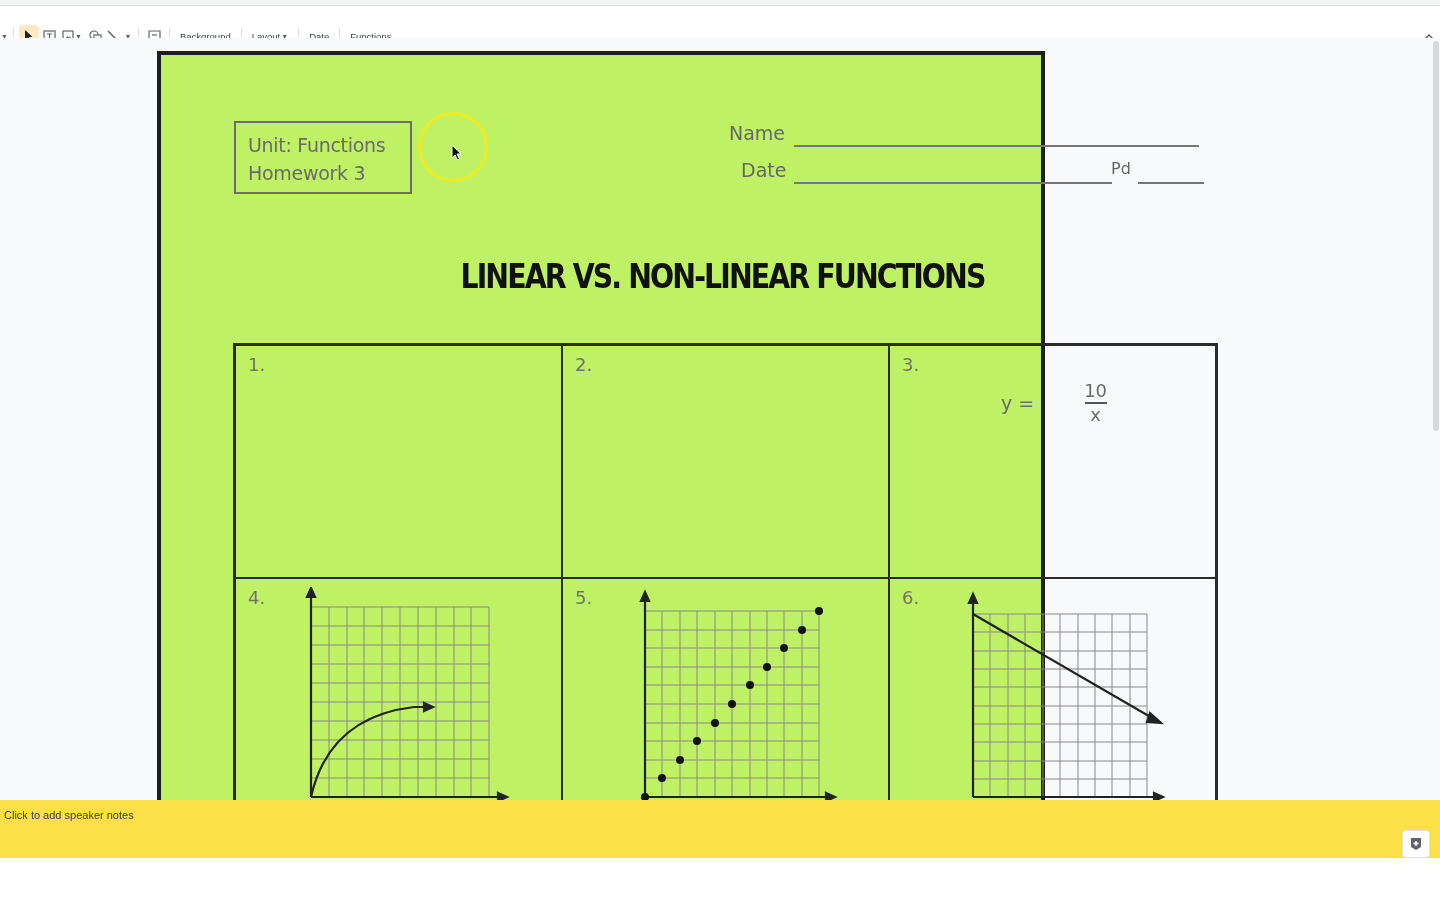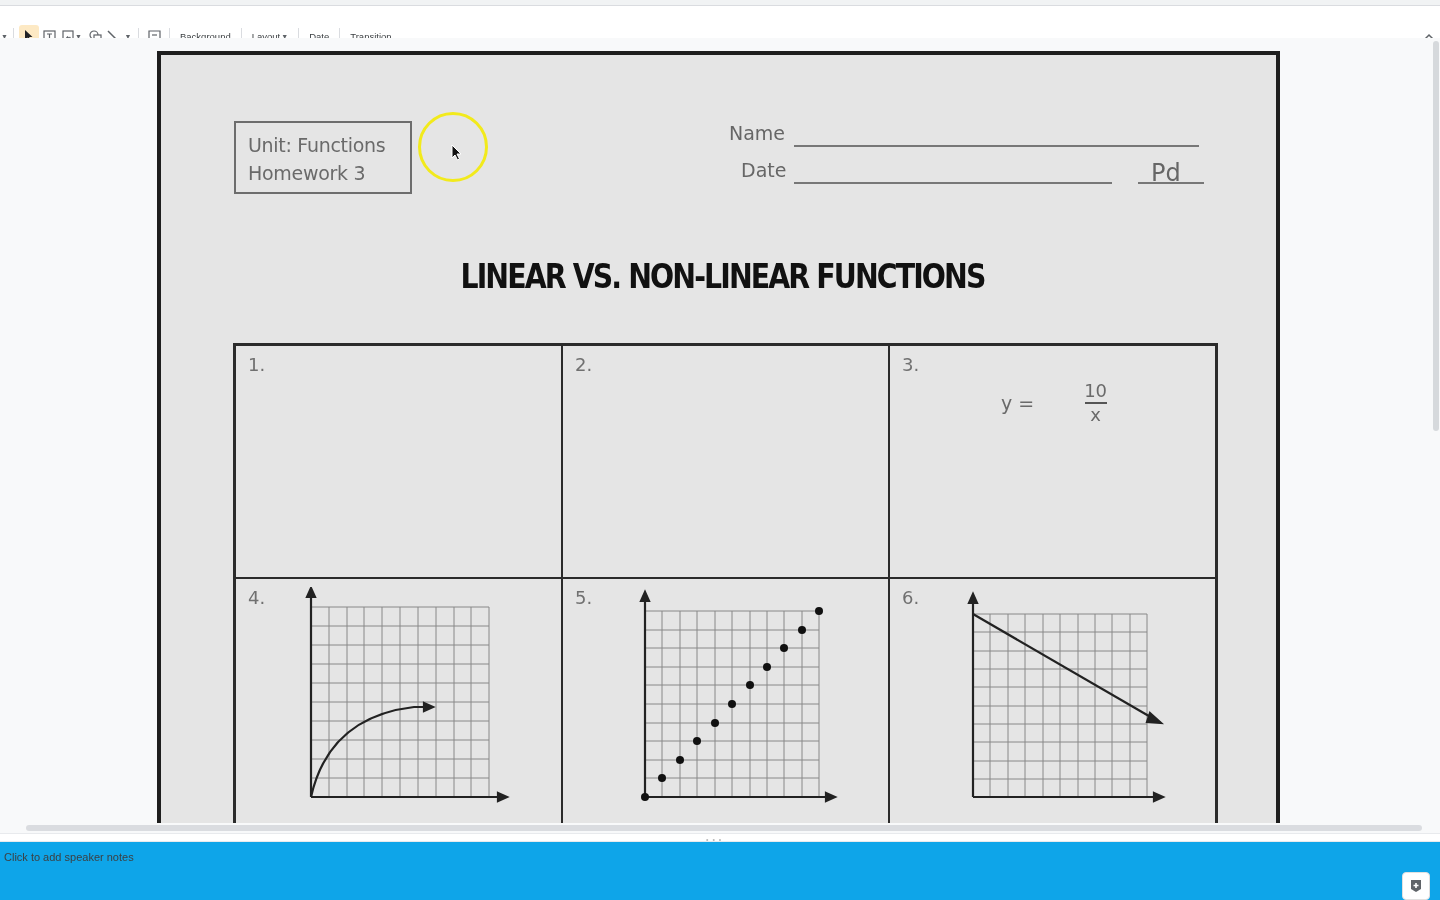--- a/index.html
+++ b/index.html
@@ -11,21 +11,21 @@
   .tb-icon.active { background: #fde9c4; border-radius: 3px; }
   .tb-sep { width: 1px; height: 16px; background: #dadce0; margin: 0 5px; }
   .tb-text { padding: 0 5px; font-size: 9.5px; color: #3c4043; }
   .caret { font-size: 7px; margin-left: 1px; color: #5f6368; }
   .collapse-btn { position: absolute; right: 6px; top: 8px; font-size: 12px; color: #5f6368; }
 
   .canvas { position: absolute; left: 0; top: 38px; width: 1432px; height: 785px; background: #f8f9fa; overflow: hidden; }
   .vscroll { position: absolute; right: 0; top: 38px; width: 8px; height: 785px; background: #f8f9fa; }
   .vthumb { position: absolute; left: 1px; top: 3px; width: 6px; height: 390px; background: #d6d9dc; border-radius: 3px; }
 
-  .slide { position: absolute; left: 157px; top: 13px; width: 1123px; height: 800px; background: #e5e5e5; border: 4px solid #1e1e1e; border-bottom: none; }
+  .slide { position: absolute; left: 157px; top: 13px; width: 888px; height: 800px; background: #bef264; border: 4px solid #1e1e1e; border-bottom: none; }
   .s-text { position: absolute; font-family: "DejaVu Sans", sans-serif; color: #5a5a5a; }
   .unit-box { position: absolute; left: 73px; top: 66px; width: 178px; height: 73px; border: 2px solid #6d6d6d; padding: 8px 0 0 12px; }
   .unit-box div { font-family: "DejaVu Sans", sans-serif; font-size: 19px; color: #6a6a6a; line-height: 28px; letter-spacing: -0.3px; }
   .fline { position: absolute; height: 2px; background: #777; }
   .title { position: absolute; left: 0; width: 1123px; top: 202px; text-align: center; font-family: "DejaVu Sans", sans-serif; font-weight: bold; font-size: 33px; color: #111; letter-spacing: -2.2px; transform: scaleX(0.86); }
   .instr { position: absolute; left: 73px; top: 258px; font-family: "DejaVu Sans", sans-serif; font-size: 17.5px; color: #666; letter-spacing: 0.15px; white-space: nowrap; }
 
   .grid-table { position: absolute; left: 72px; top: 288px; width: 985px; height: 520px; border: 3px solid #2b2b2b; border-bottom: none; }
   .cell { position: absolute; border-right: 2px solid #2b2b2b; border-bottom: 2px solid #2b2b2b; }
   .cell.last-col { border-right: none; }
@@ -37,21 +37,21 @@
   .frac .bar { width: 22px; height: 2px; background: #555; }
   .graph { position: absolute; }
 
   .cursor-ring { position: absolute; left: 418px; top: 112px; width: 70px; height: 70px; border-radius: 50%; border: 3px solid #f2ea1c; }
   .cursor { position: absolute; left: 451px; top: 144px; }
 
   .hscroll { position: absolute; left: 0; top: 823px; width: 1440px; height: 10px; background: #f8f9fa; }
   .hthumb { position: absolute; left: 26px; top: 2px; width: 1396px; height: 6px; background: #dadce0; border-radius: 3px; }
   .splitter { position: absolute; left: 0; top: 833px; width: 1440px; height: 9px; background: #ffffff; border-top: 1px solid #e8eaed; border-bottom: 1px solid #e8eaed; }
   .splitter-grip { position: absolute; left: 706px; top: 2px; font-size: 7px; color: #b8b8b8; letter-spacing: 1px; }
-  .notes { position: absolute; left: 0; top: 842px; width: 1440px; height: 58px; background: #0ea5e9; }
+  .notes { position: absolute; left: 0; top: 800px; width: 1440px; height: 58px; background: #fde047; }
   .notes-text { position: absolute; left: 4px; top: 9px; font-size: 11px; color: #3c4043; }
   .explore-btn { position: absolute; right: 10px; top: 30px; width: 28px; height: 28px; border: 1px solid #e0e0e0; border-radius: 4px; background: #fff; display: flex; align-items: center; justify-content: center; }
 </style>
 </head>
 <body>
 
 <div class="topstrip"></div>
 
 <div class="toolbar">
   <div class="tb-item" style="width:8px;">
@@ -98,40 +98,40 @@
   <div class="tb-sep"></div>
   <div class="tb-item tb-text">Background</div>
   <div class="tb-sep"></div>
   <div class="tb-item tb-text">
     <span>Layout</span>
       <span class="caret">▼</span>
   </div>
   <div class="tb-sep"></div>
   <div class="tb-item tb-text">Date</div>
   <div class="tb-sep"></div>
-  <div class="tb-item tb-text">Transition</div>
+  <div class="tb-item tb-text">Functions</div>
   <div class="collapse-btn">
     <svg width="10" height="7" viewBox="0 0 10 7">
         <path d="M1 6 L5 2 L9 6" fill="none" stroke="#5f6368" stroke-width="1.5"></path>
       </svg>
   </div>
 </div>
 
 <div class="canvas">
   <div class="slide">
     <div class="unit-box">
       <div>Unit: Functions</div>
       <div>Homework 3</div>
     </div>
 
     <div class="s-text" style="left:568px; top:67px; font-size:19px; color:#666;text-align:right;">Name</div>
     <div class="fline" style="left:633px; top:90px; width:405px;"></div>
     <div class="s-text" style="left:580px; top:104px; font-size:19px; color:#666;">Date</div>
     <div class="fline" style="left:633px; top:127px; width:318px;"></div>
-    <div class="s-text" style="left:990px; top:104px; font-size:24px; color:#666;">Pd</div>
+    <div class="s-text" style="left:950px; top:104px; font-size:16px; color:#666;">Pd</div>
     <div class="fline" style="left:977px; top:127px; width:66px;"></div>
 
     <div class="title">LINEAR VS. NON-LINEAR FUNCTIONS</div>
 
     <div class="grid-table">
 
       <div class="cell" style="left:0; top:0; width:327px; height:233px;">
         <div class="cell-num">1.</div>
       </div>
       <div class="cell" style="left:327px; top:0; width:327px; height:233px;">

